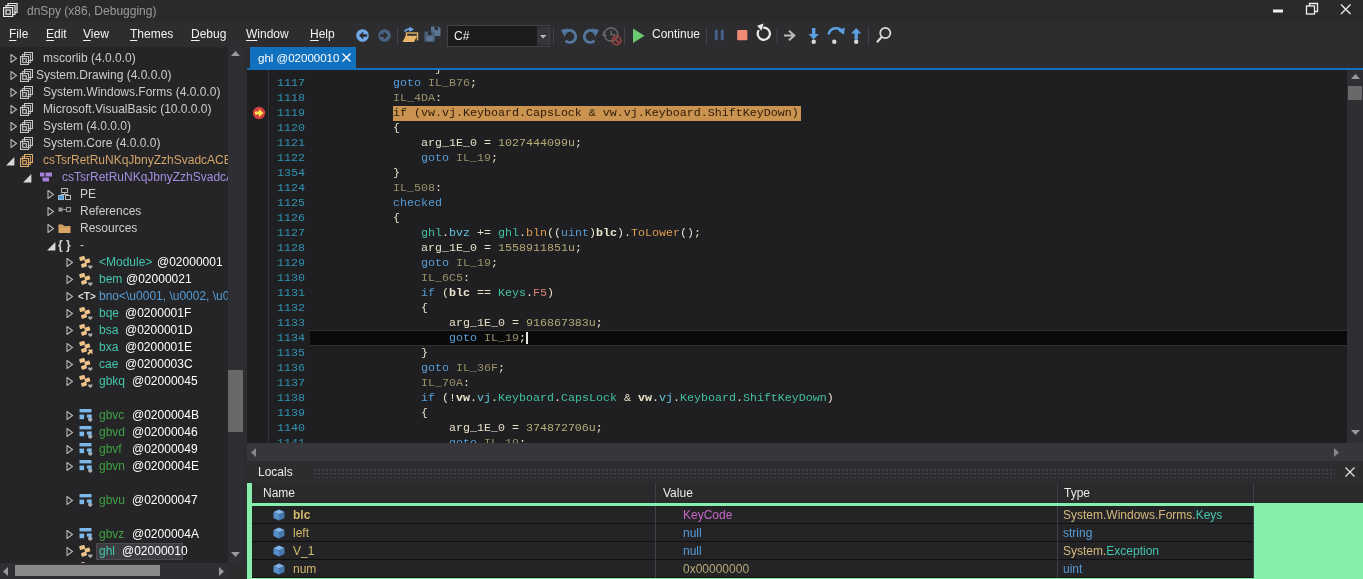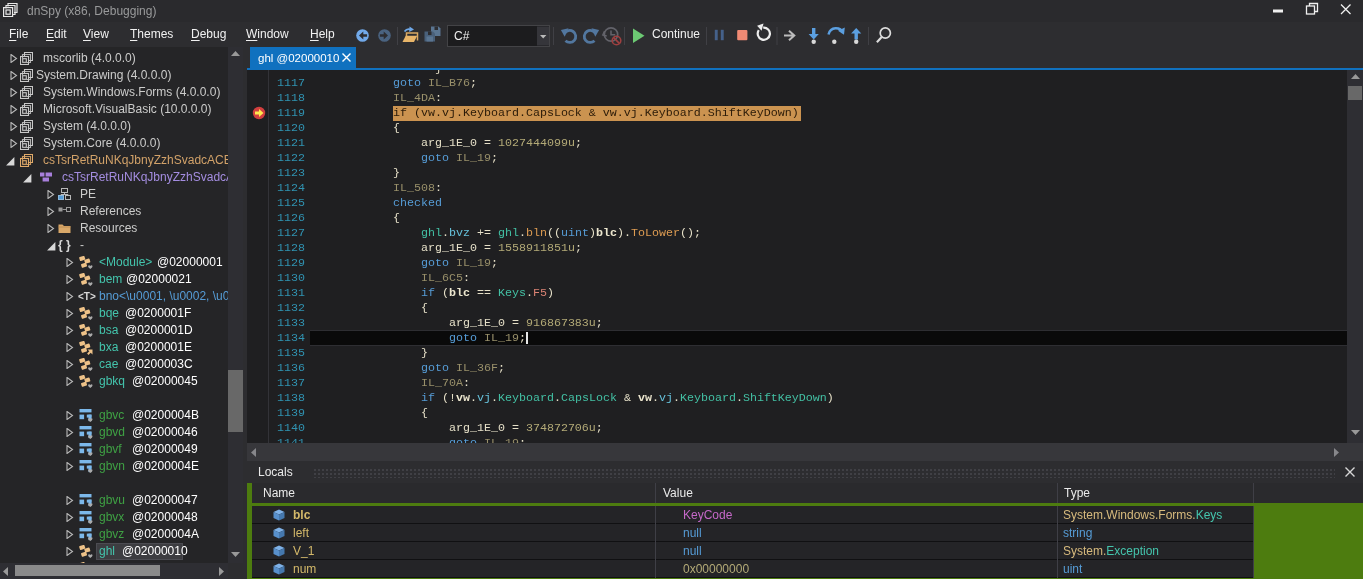--- a/index.html
+++ b/index.html
@@ -42,21 +42,21 @@
 .fld{color:#66c2dc;}
 .mth{color:#de9c52;}
 .loc{color:#ece6ce;font-weight:bold;}
 .enu{color:#dc8374;}
 #hl1119{left:146px;top:36px;width:408px;height:15px;background:#cb9350;}
 .hlt{color:#2a1a08;}
 #curline{left:63px;top:260px;width:1037px;height:16px;background:#0a0a0a;border-top:1px solid #2e2e32;border-bottom:1px solid #2e2e32;}
 #caret{left:279px;top:262px;width:2px;height:12px;background:#e8e8e8;}
 #evscroll{left:1347px;top:70px;width:16px;height:373px;background:#2e2e33;}
 #ehscroll{left:247px;top:443px;width:1116px;height:18px;background:#37373b;}
-#locals{left:247px;top:461px;width:1116px;height:118px;background:#4d7c0f;}
+#locals{left:247px;top:461px;width:1116px;height:118px;background:#86efac;}
 #loctitle{position:absolute;left:0;top:0;width:1116px;height:22px;background:#2d2d30;}
 #loctext{position:absolute;left:11px;top:4px;font-size:12px;color:#eaeaea;}
 #locdots{position:absolute;left:66px;top:7px;width:1022px;height:10px;
 background-image:radial-gradient(circle,#404045 0.9px,transparent 1.1px);
 background-size:4px 4px;}
 #lochead{position:absolute;left:5px;top:22px;width:1111px;height:20px;background:#2a2a2d;}
 .lh{position:absolute;top:3px;font-size:12px;color:#eaeaea;}
 .vline{position:absolute;width:1px;background:#3f3f46;}
 .lrow{position:absolute;left:5px;width:1002px;height:18px;background:#242427;border-bottom:1px solid #101012;font-size:12px;line-height:18px;}
 .lname{position:absolute;left:41px;color:#d4b96a;}
@@ -343,25 +343,20 @@
     <div class="trow" style="top:411px"><svg class="arr" style="left:66px" width="8" height="9" viewBox="0 0 8 9">
         <use href="#arrc"></use>
       </svg><svg class="ticon" style="left:79px;top:2px" width="14" height="14" viewBox="0 0 14 14">
         <use href="#clsb"></use>
       </svg><span class="tlab cgreen" style="left:99px">gbvn</span><span class="tlab cat" style="left:132px">@0200004E</span></div>
     <div class="trow" style="top:445px"><svg class="arr" style="left:66px" width="8" height="9" viewBox="0 0 8 9">
         <use href="#arrc"></use>
       </svg><svg class="ticon" style="left:79px;top:2px" width="14" height="14" viewBox="0 0 14 14">
         <use href="#clsb"></use>
       </svg><span class="tlab cgreen" style="left:99px">gbvu</span><span class="tlab cat" style="left:132px">@02000047</span></div>
-    <div class="trow" style="top:462px"><svg class="arr" style="left:66px" width="8" height="9" viewBox="0 0 8 9">
-        <use href="#arrc"></use>
-      </svg><svg class="ticon" style="left:79px;top:2px" width="14" height="14" viewBox="0 0 14 14">
-        <use href="#clsb"></use>
-      </svg><span class="tlab cgreen" style="left:99px">gbvx</span><span class="tlab cat" style="left:132px">@02000048</span></div>
     <div class="trow" style="top:479px"><svg class="arr" style="left:66px" width="8" height="9" viewBox="0 0 8 9">
         <use href="#arrc"></use>
       </svg><svg class="ticon" style="left:79px;top:2px" width="14" height="14" viewBox="0 0 14 14">
         <use href="#clsb"></use>
       </svg><span class="tlab cgreen" style="left:99px">gbvz</span><span class="tlab cat" style="left:132px">@0200004A</span></div>
     <div class="trow" style="top:496px"><svg class="arr" style="left:66px" width="8" height="9" viewBox="0 0 8 9">
         <use href="#arrc"></use>
       </svg><svg class="ticon" style="left:79px;top:2px" width="14" height="14" viewBox="0 0 14 14">
         <use href="#clst"></use>
       </svg><div style="position:absolute;left:96px;top:0px;width:87px;height:17px;background:#3d3d41;outline:1px solid #4c4c52;outline-offset:-1px;"></div><span class="tlab cty" style="left:99px">ghl</span><span class="tlab cat" style="left:122px">@02000010</span></div>
@@ -399,21 +394,21 @@
     <div style="position:absolute;left:21px;top:0;width:1px;height:373px;background:#333338"></div>
     <div class="abs" id="hl1119"></div>
     <div class="abs" id="curline"></div>
     <div class="cl" style="top:-8px"><span class="cc">      }</span></div>
     <div class="cl" style="top:6px"><span class="ln">1117</span><span class="cc"><span class="k">goto</span> <span class="lbl">IL_B76</span>;</span></div>
     <div class="cl" style="top:21px"><span class="ln">1118</span><span class="cc"><span class="lbl">IL_4DA</span>:</span></div>
     <div class="cl" style="top:36px"><span class="ln">1119</span><span class="cc"><span class="hlt">if (vw.vj.Keyboard.CapsLock &amp; vw.vj.Keyboard.ShiftKeyDown)</span></span></div>
     <div class="cl" style="top:51px"><span class="ln">1120</span><span class="cc">{</span></div>
     <div class="cl" style="top:66px"><span class="ln">1121</span><span class="cc">    arg_1E_0 = <span class="num">1027444099u</span>;</span></div>
     <div class="cl" style="top:81px"><span class="ln">1122</span><span class="cc">    <span class="k">goto</span> <span class="lbl">IL_19</span>;</span></div>
-    <div class="cl" style="top:96px"><span class="ln">1123</span><span class="cc">}</span></div>
+    <div class="cl" style="top:96px"><span class="ln">1354</span><span class="cc">}</span></div>
     <div class="cl" style="top:111px"><span class="ln">1124</span><span class="cc"><span class="lbl">IL_508</span>:</span></div>
     <div class="cl" style="top:126px"><span class="ln">1125</span><span class="cc"><span class="k">checked</span></span></div>
     <div class="cl" style="top:141px"><span class="ln">1126</span><span class="cc">{</span></div>
     <div class="cl" style="top:156px"><span class="ln">1127</span><span class="cc">    <span class="ty">ghl</span>.<span class="fld">bvz</span> += <span class="ty">ghl</span>.<span class="mth">bln</span>((<span class="k">uint</span>)<span class="loc">blc</span>).<span class="mth">ToLower</span>();</span></div>
     <div class="cl" style="top:171px"><span class="ln">1128</span><span class="cc">    arg_1E_0 = <span class="num">1558911851u</span>;</span></div>
     <div class="cl" style="top:186px"><span class="ln">1129</span><span class="cc">    <span class="k">goto</span> <span class="lbl">IL_19</span>;</span></div>
     <div class="cl" style="top:201px"><span class="ln">1130</span><span class="cc">    <span class="lbl">IL_6C5</span>:</span></div>
     <div class="cl" style="top:216px"><span class="ln">1131</span><span class="cc">    <span class="k">if</span> (<span class="loc">blc</span> == <span class="ty">Keys</span>.<span class="enu">F5</span>)</span></div>
     <div class="cl" style="top:231px"><span class="ln">1132</span><span class="cc">    {</span></div>
     <div class="cl" style="top:246px"><span class="ln">1133</span><span class="cc">        arg_1E_0 = <span class="num">916867383u</span>;</span></div>

